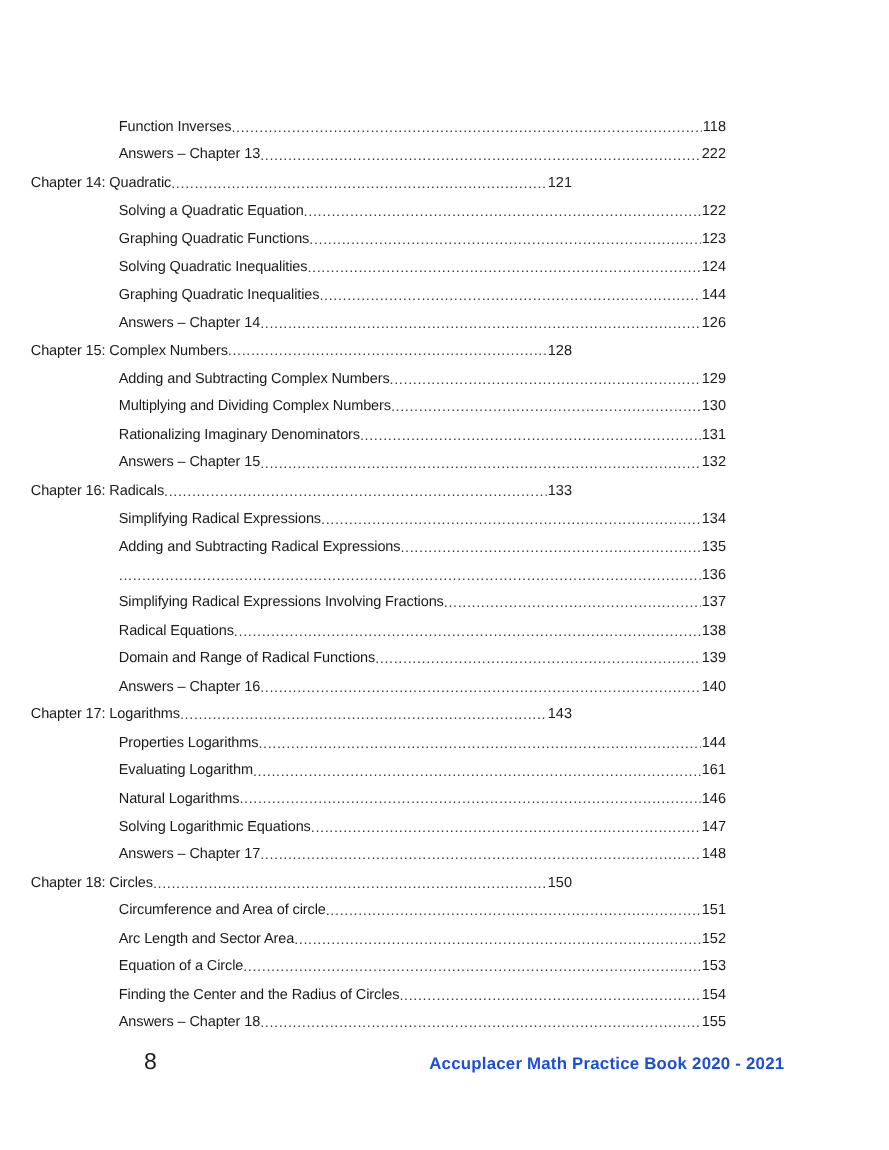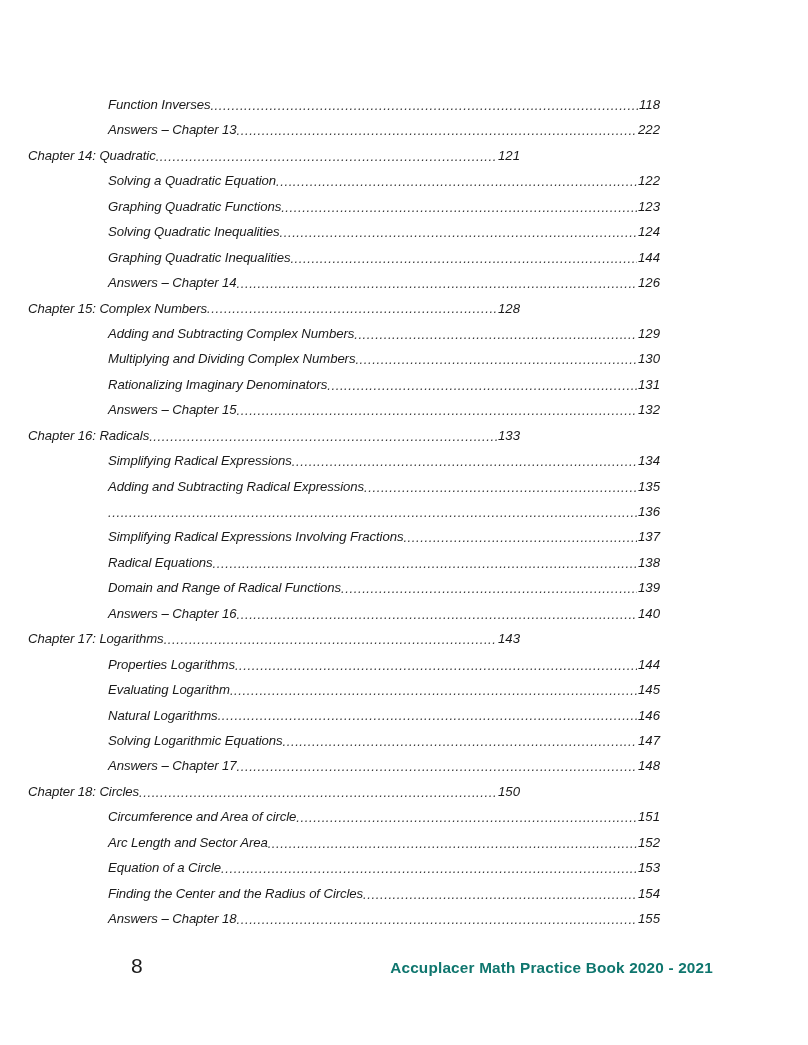--- a/index.html
+++ b/index.html
@@ -14,23 +14,22 @@
   #page {
     position: relative;
     width: 808px;
     height: 1045px;
     background: #ffffff;
     overflow: hidden;
   }
   #toc {
     position: absolute;
     left: 0;
-    top: 92px;
+    top: 102px;
     width: 756px;
-    font-style: italic;
   }
   .toc-row {
     display: flex;
     align-items: baseline;
     height: 25.45px;
     font-size: 13.2px;
     line-height: 25.45px;
     white-space: nowrap;
   }
   .toc-row.level-1 {
@@ -88,21 +87,21 @@
   #footer-book-title {
     position: absolute;
     left: 0;
     top: 4px;
     width: 713px;
     text-align: right;
     font-size: 15.3px;
     font-weight: bold;
     line-height: 24px;
     letter-spacing: 0.2px;
-    color: #0f766e;
+    color: #1d4ed8;
   }
 </style>
 </head>
 <body>
 
 <div id="page">
 
   <div id="toc">
       <div class="toc-row level-2">
         <span class="toc-title">Function Inverses</span>
@@ -214,21 +213,21 @@
         <span class="toc-page">143</span>
       </div>
       <div class="toc-row level-2">
         <span class="toc-title">Properties Logarithms</span>
         <span class="toc-leader"></span>
         <span class="toc-page">144</span>
       </div>
       <div class="toc-row level-2">
         <span class="toc-title">Evaluating Logarithm</span>
         <span class="toc-leader"></span>
-        <span class="toc-page">145</span>
+        <span class="toc-page">161</span>
       </div>
       <div class="toc-row level-2">
         <span class="toc-title">Natural Logarithms</span>
         <span class="toc-leader"></span>
         <span class="toc-page">146</span>
       </div>
       <div class="toc-row level-2">
         <span class="toc-title">Solving Logarithmic Equations</span>
         <span class="toc-leader"></span>
         <span class="toc-page">147</span>

